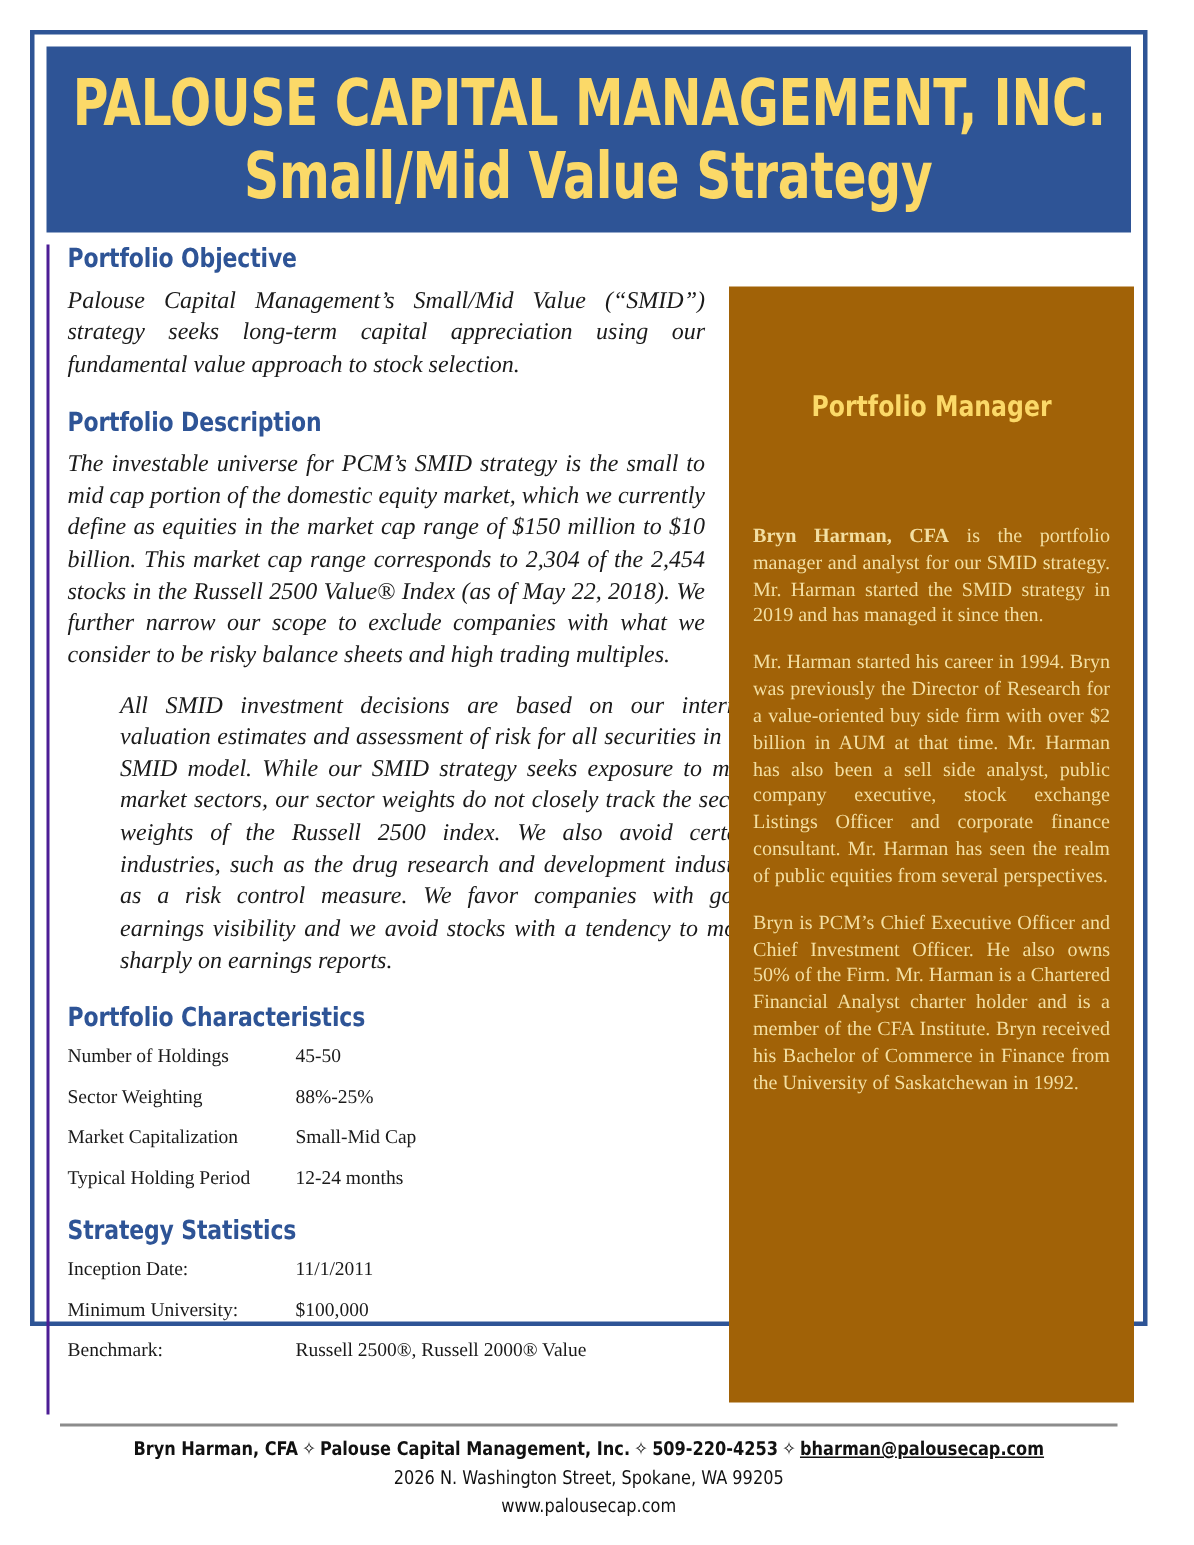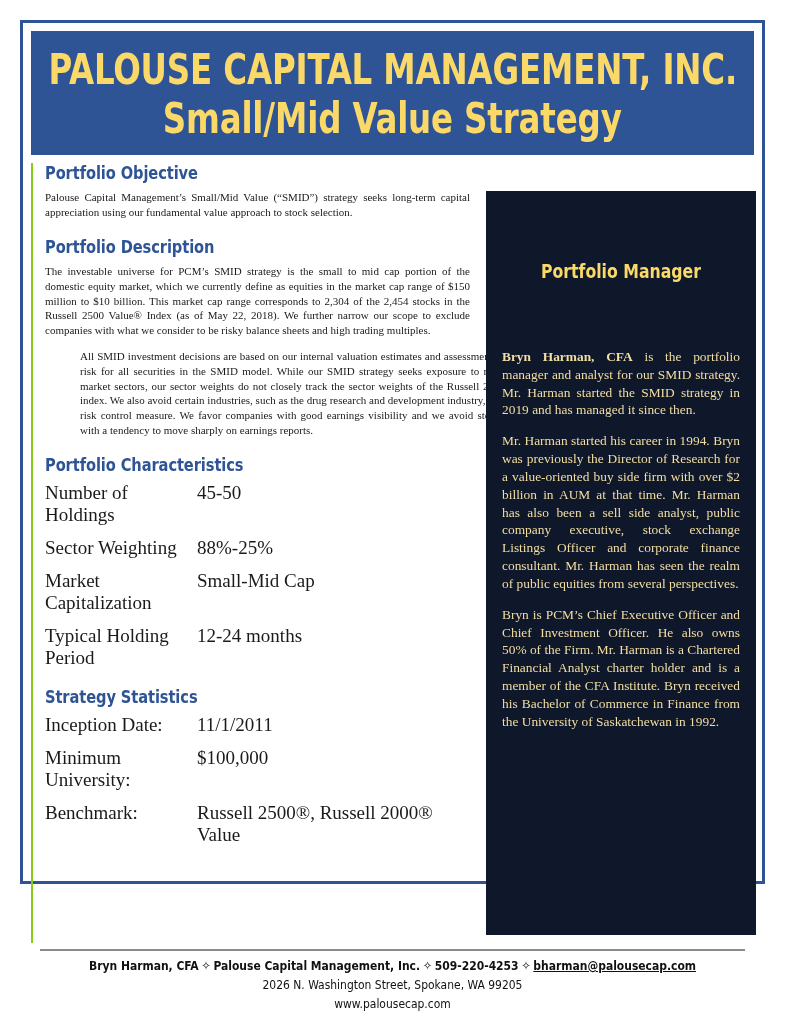--- a/index.html
+++ b/index.html
@@ -64,68 +64,69 @@
     height: 780px;
   }
 
   
   .left-col {
     position: absolute;
     left: 0px;
     top: 0px;
     width: 440px;
     height: 780px;
-    border-left: 2px solid #84cc16;
+    border-left: 2px solid #4c1d95;
     box-sizing: border-box;
     padding-left: 12px;
   }
   .sec-head {
     font-family: "Liberation Sans Narrow", "DejaVu Sans Condensed", "Liberation Sans", sans-serif;
     color: #2e5496;
     font-weight: 700;
     font-size: 17.5px;
     letter-spacing: -0.1px;
     margin: 0 0 7px 0;
     transform: scaleX(0.93);
     transform-origin: left center;
   }
   .sec-head.gap { margin-top: 18px; }
   .para {
     font-family: "Liberation Serif", serif;
-    font-size: 11px;
+    font-size: 16px;
     line-height: 1.33;
     color: #1a1a1a;
     text-align: justify;
     margin: 0 0 12px 0;
     width: 425px;
+    font-style: italic;
   }
   .para.last { margin-bottom: 8px; margin-left: 35px; }
 
   
   .kv-table { width: 420px; margin-top: 2px; }
   .kv-row {
     display: flex;
     align-items: baseline;
     margin-bottom: 11px;
     font-family: "Liberation Serif", serif;
-    font-size: 19px;
+    font-size: 13px;
     color: #1a1a1a;
   }
   .kv-row .k { width: 152px; flex: none; }
   .kv-row .v { flex: 1; }
   .kv-table.stats .kv-row .k { width: 152px; }
 
   
   .side-box {
     position: absolute;
     left: 455px;
     top: 28px;
     width: 270px;
     height: 744px;
-    background: #0f172a;
+    background: #a16207;
     box-sizing: border-box;
     padding: 14px 16px 10px 16px;
   }
   .side-head {
     font-family: "Liberation Sans Narrow", "DejaVu Sans Condensed", "Liberation Sans", sans-serif;
     color: #fbd968;
     font-weight: 700;
     font-size: 19px;
     text-align: center;
     margin: 55px 0 0 0;

